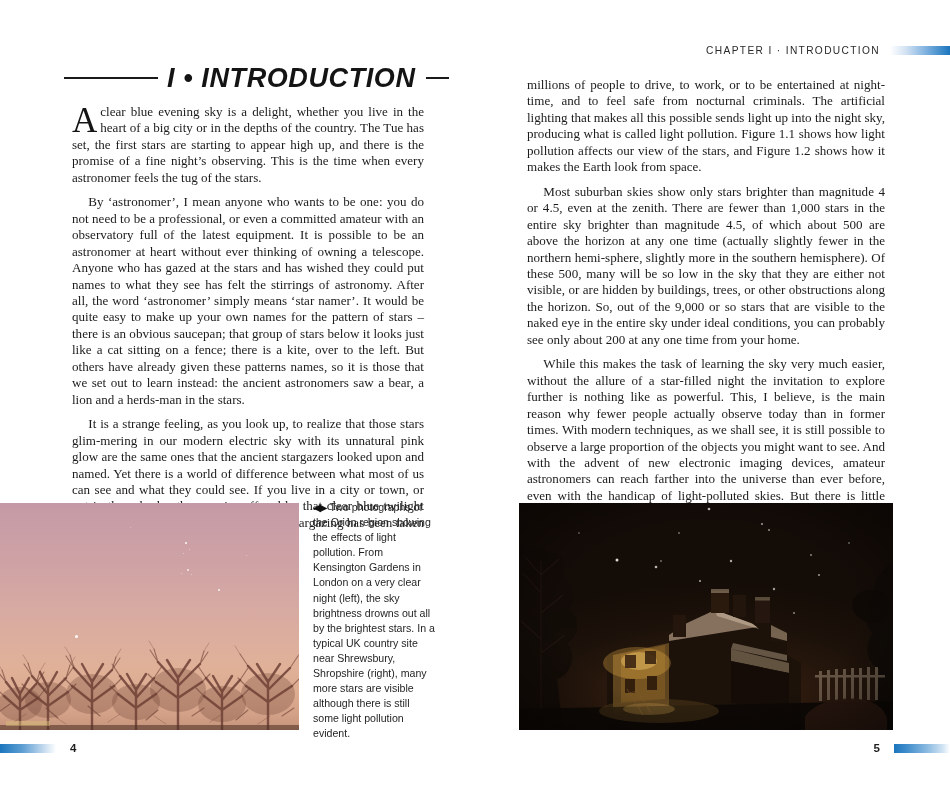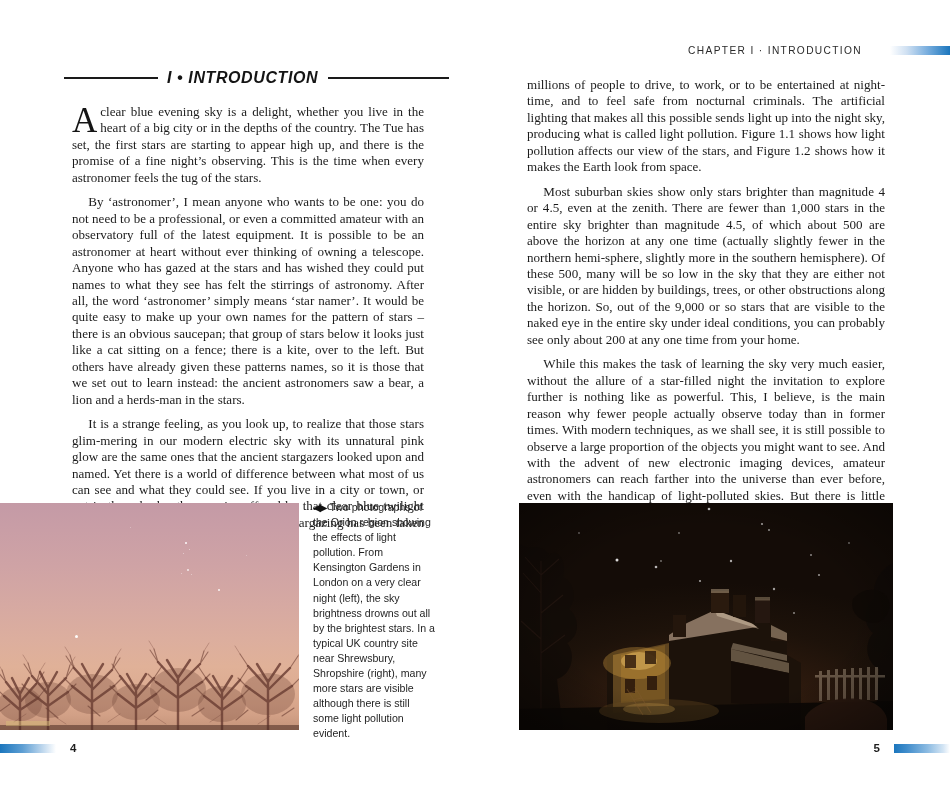--- a/index.html
+++ b/index.html
@@ -15,21 +15,21 @@
     overflow: hidden;
   }
 
   
   .running-head {
     position: absolute;
     top: 41px; right: 0px;
     height: 18px;
     display: flex;
     align-items: center;
-    gap: 28px;
+    gap: 10px;
     justify-content: flex-end;
   }
   .running-head-text {
     font-family: "Liberation Sans", "DejaVu Sans", sans-serif;
     font-size: 10.2px;
     letter-spacing: 1.35px;
     color: #2a2a2a;
     white-space: nowrap;
     font-weight: 400;
   }
@@ -56,21 +56,21 @@
   .rule-left {
     height: 2.4px;
     background: #1a1a1a;
     flex: 0 0 94px;
     margin-right: 9px;
   }
   .chapter-title {
     font-family: "Liberation Sans", "DejaVu Sans", sans-serif;
     font-style: italic;
     font-weight: bold;
-    font-size: 16px;
+    font-size: 27px;
     letter-spacing: 0.6px;
     white-space: nowrap;
     color: #141414;
   }
   .rule-right {
     height: 2.4px;
     background: #1a1a1a;
     flex: 1 1 auto;
     margin-left: 10px;
   }

